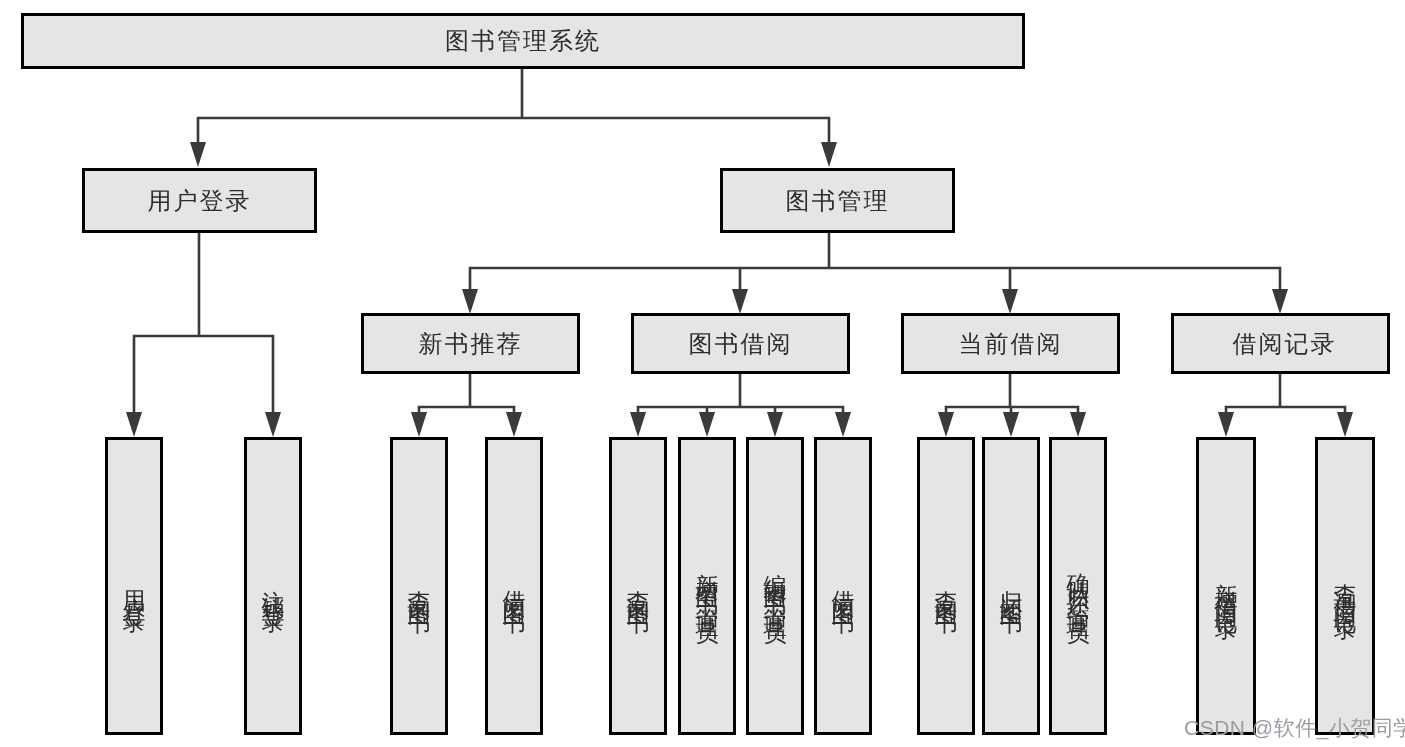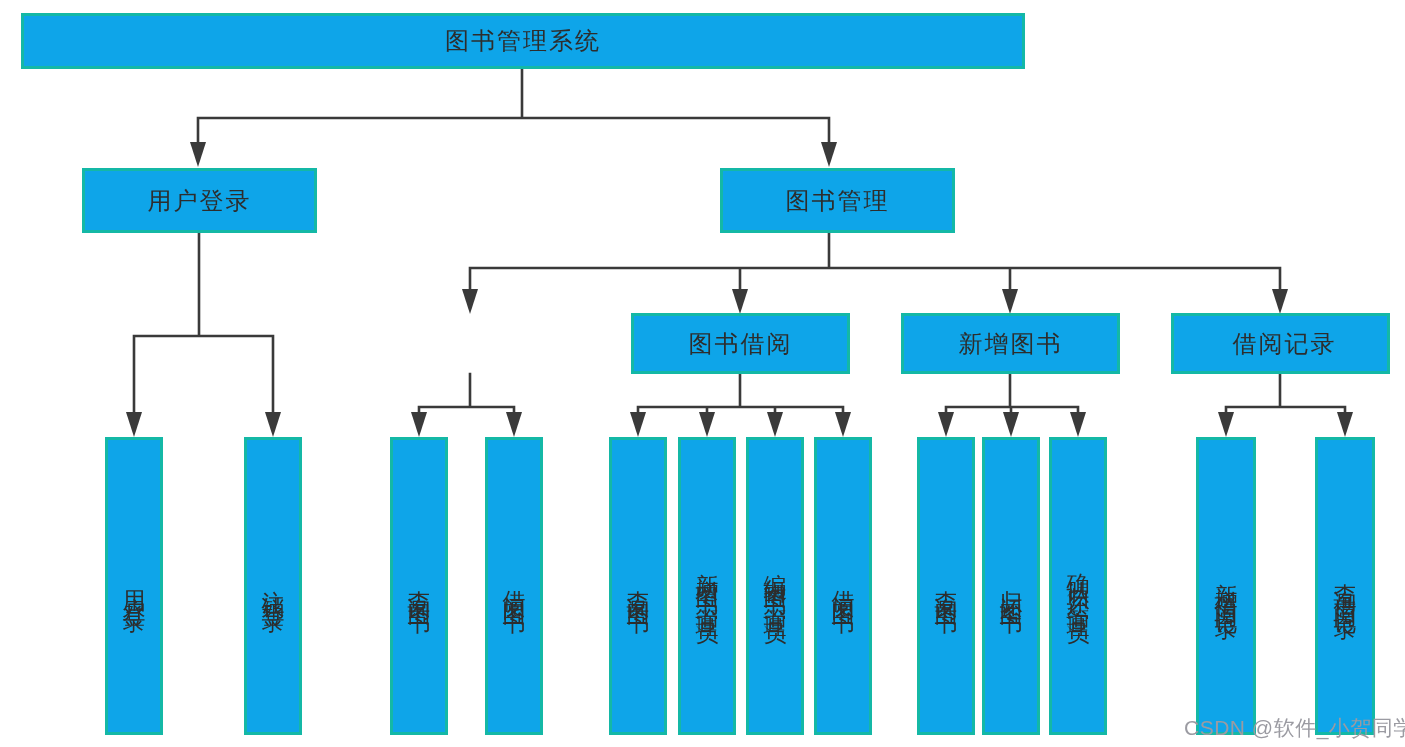--- a/index.html
+++ b/index.html
@@ -19,22 +19,22 @@
     position: absolute;
     left: 0;
     top: 0;
     width: 1405px;
     height: 747px;
     z-index: 1;
   }
   .node {
     position: absolute;
     box-sizing: border-box;
-    background: #0ea5e9;
-    border: 3px solid #14b8a6;
+    background: #e5e5e5;
+    border: 3px solid #000000;
     display: flex;
     align-items: center;
     justify-content: center;
     color: #2d2d2d;
     z-index: 2;
   }
   .node-h span {
     font-size: 24px;
     letter-spacing: 2px;
     white-space: nowrap;
@@ -107,25 +107,28 @@
     <span>图书管理系统</span>
   </div>
 
   <div class="node node-h" style="left:82px; top:168px; width:235px; height:65px;">
     <span>用户登录</span>
   </div>
   <div class="node node-h" style="left:720px; top:168px; width:235px; height:65px;">
     <span>图书管理</span>
   </div>
 
+  <div class="node node-h" style="left:361px; top:313px; width:219px; height:61px;">
+    <span>新书推荐</span>
+  </div>
   <div class="node node-h" style="left:631px; top:313px; width:219px; height:61px;">
     <span>图书借阅</span>
   </div>
   <div class="node node-h" style="left:901px; top:313px; width:219px; height:61px;">
-    <span>新增图书</span>
+    <span>当前借阅</span>
   </div>
   <div class="node node-h" style="left:1171px; top:313px; width:219px; height:61px;padding-left:8px;">
     <span>借阅记录</span>
   </div>
 
   <div class="node node-v" style="left:105px; top:437px; width:58px; height:298px;">
     <span>用户登录</span>
   </div>
   <div class="node node-v" style="left:244px; top:437px; width:58px; height:298px;">
     <span>注销登录</span>

